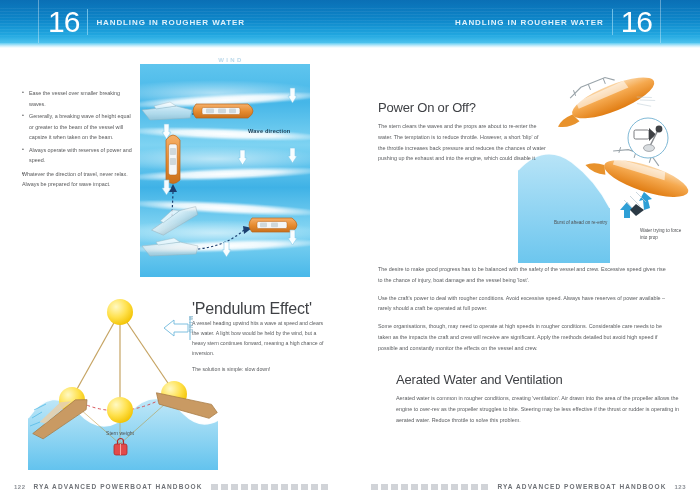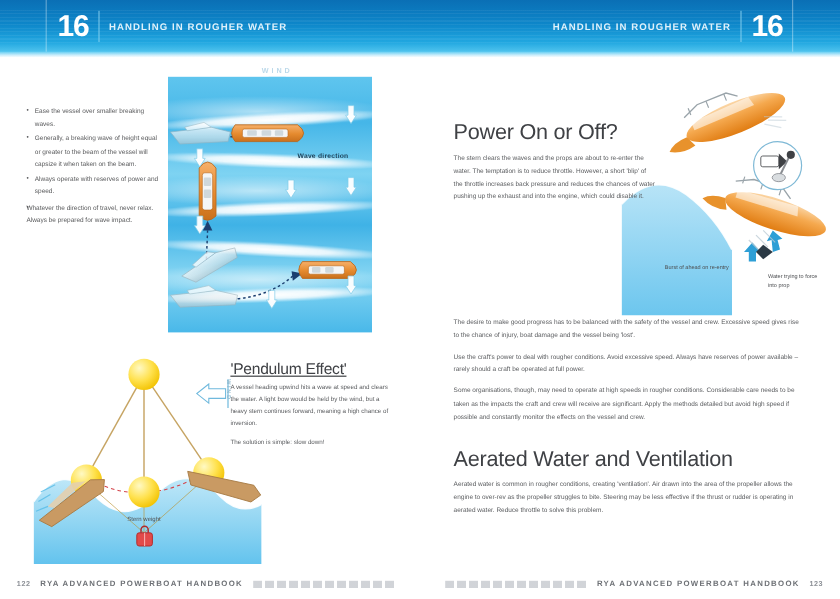--- a/index.html
+++ b/index.html
@@ -26,21 +26,21 @@
     background: linear-gradient(180deg,#63cdf2,#cdeefb 60%,#ffffff);
   }
   .hdr-stripes {
     position:absolute; left:0; top:8px; width:700px; height:28px;
     background: repeating-linear-gradient(180deg, rgba(255,255,255,0.07) 0 1px, rgba(255,255,255,0) 1px 3px);
     opacity:.8;
   }
   .hdr-left { position:absolute; left:48px; top:6px; display:flex; align-items:center; height:32px; }
   .hdr-right { position:absolute; right:48px; top:6px; display:flex; align-items:center; height:32px; }
   .chapnum {
-    color:#ffffff; font-size:25px; font-weight:bold; line-height:30px;
+    color:#ffffff; font-size:30px; font-weight:normal; line-height:30px;
     letter-spacing:-1px;
     text-align:center;
   }
   .chaptitle {
     color:#dff1fb; font-size:8px; letter-spacing:.9px; font-weight:bold;
     text-transform:uppercase; white-space:nowrap;
   }
   .vrule { width:1px; height:26px; background:#8fd4f2; opacity:.75; margin:0 8px; }
   .tickline {
     position:absolute; top:0; width:1px; height:44px; background:rgba(255,255,255,.35);
@@ -101,29 +101,29 @@
   .pendbox { position:absolute; left:28px; top:292px; width:190px; height:178px; }
 
   
   .boatbox { position:absolute; left:518px; top:58px; width:182px; height:205px; }
   .lblsm { position:absolute; font-size:4.6px; color:#4d4f52; line-height:1.45; }
 
   
   .rcol { position:absolute; left:378px; top:100px; width:292px; }
   .rcol.narrow { width:168px; }
   h2.sec {
-    font-size:18px; font-weight:normal; color:#3f4145; letter-spacing:-.2px;
+    font-size:13px; font-weight:normal; color:#3f4145; letter-spacing:-.2px;
     margin:0 0 6px 0;
   }
   p.body {
     font-size:5.4px; line-height:2.0; color:#5a5c5f; margin:0 0 7px 0;
   }
   .pend-title {
     position:absolute; left:192px; top:300px;
-    font-size:13px; color:#3f4145; letter-spacing:-.2px;text-decoration:underline;
+    font-size:16px; color:#3f4145; letter-spacing:-.2px;
   }
   .pend-copy {
     position:absolute; left:192px; top:318px; width:134px;
     font-size:5.2px; line-height:1.95; color:#5a5c5f;
   }
   .pend-copy p { margin:0 0 5px 0; }
 </style>
 </head>
 <body>
 
@@ -399,21 +399,21 @@
     <h2 class="sec">Power On or Off?</h2>
     <p class="body">The stern clears the waves and the props are about to re-enter the water. The temptation is to reduce throttle. However, a short 'blip' of the throttle increases back pressure and reduces the chances of water pushing up the exhaust and into the engine, which could disable it.</p>
   </div>
 
   <div class="rcol" style="top:264px;">
     <p class="body">The desire to make good progress has to be balanced with the safety of the vessel and crew. Excessive speed gives rise to the chance of injury, boat damage and the vessel being 'lost'.</p>
     <p class="body">Use the craft's power to deal with rougher conditions. Avoid excessive speed. Always have reserves of power available – rarely should a craft be operated at full power.</p>
     <p class="body">Some organisations, though, may need to operate at high speeds in rougher conditions. Considerable care needs to be taken as the impacts the craft and crew will receive are significant. Apply the methods detailed but avoid high speed if possible and constantly monitor the effects on the vessel and crew.</p>
   </div>
 
-  <div class="rcol" style="top:372px;">
+  <div class="rcol" style="top:372px;margin-left:18px;">
     <h2 class="sec">Aerated Water and Ventilation</h2>
     <p class="body">Aerated water is common in rougher conditions, creating 'ventilation'. Air drawn into the area of the propeller allows the engine to over-rev as the propeller struggles to bite. Steering may be less effective if the thrust or rudder is operating in aerated water. Reduce throttle to solve this problem.</p>
   </div>
 
 
   <div class="footer-left">
     <span class="pgnum">122</span>
     <span class="booktitle">RYA ADVANCED POWERBOAT HANDBOOK</span>
     <span class="dashrule"></span>
   </div>

